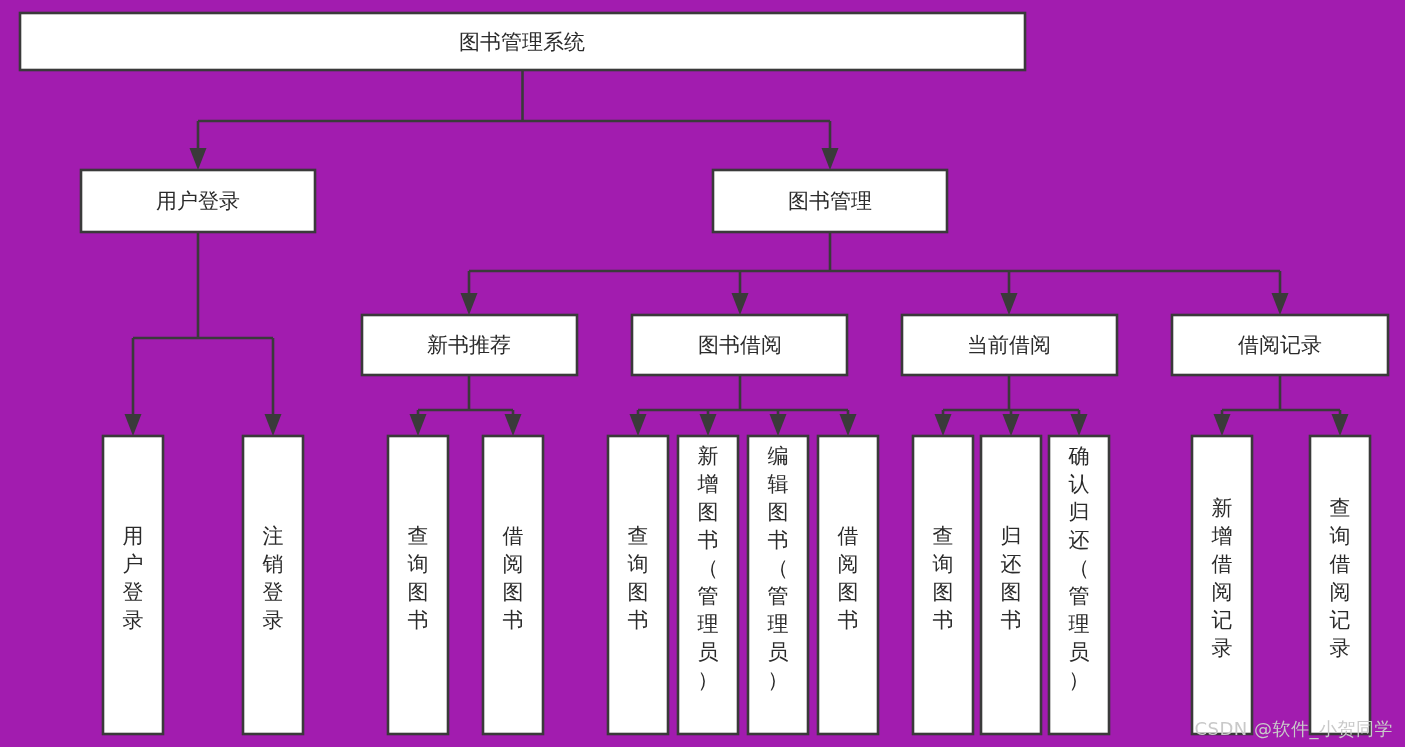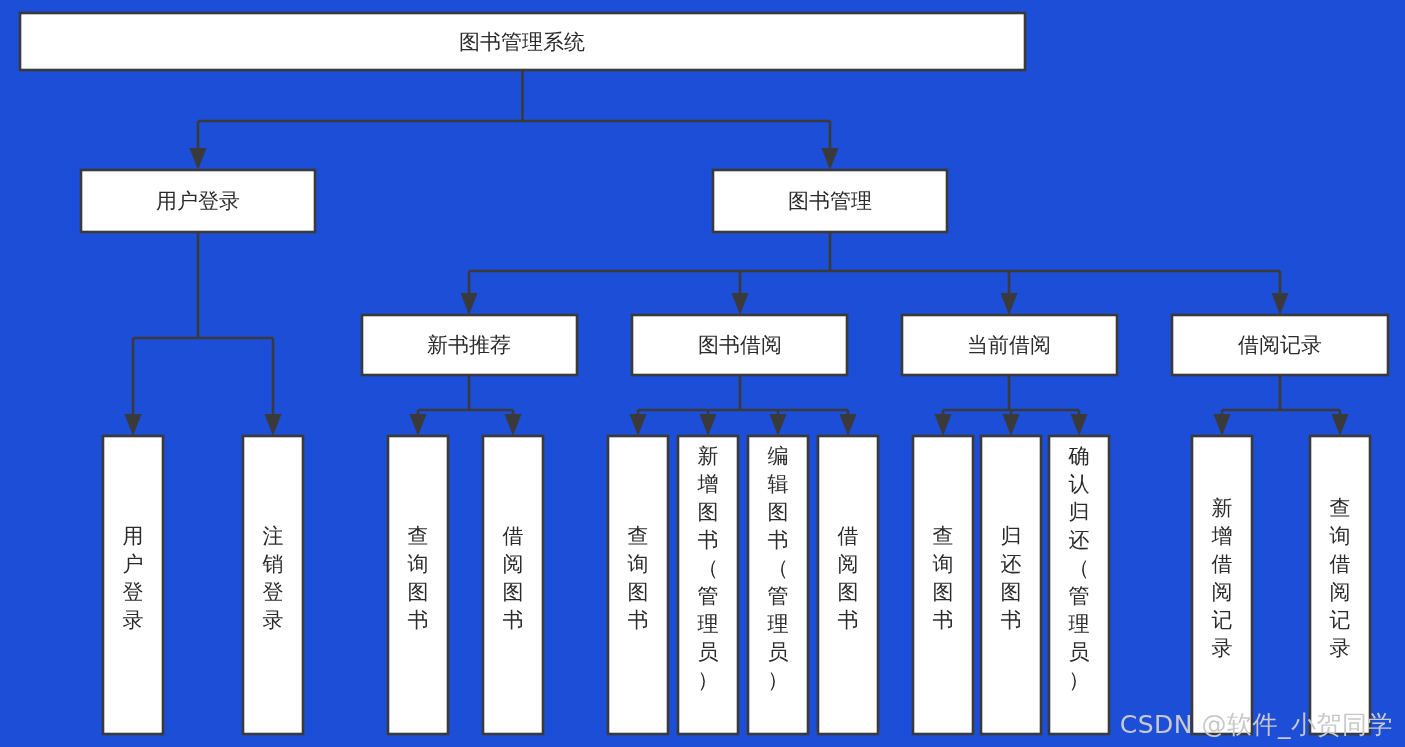--- a/index.html
+++ b/index.html
@@ -11,21 +11,21 @@
   body {
     width: 1405px;
     height: 747px;
     overflow: hidden;
     font-family: "DejaVu Sans", "Liberation Sans", sans-serif;
   }
   #diagram-root {
     position: relative;
     width: 1405px;
     height: 747px;
-    background: #1d4ed8;
+    background: #a21caf;
   }
   svg.tree-canvas {
     position: absolute;
     left: 0;
     top: 0;
     width: 1405px;
     height: 747px;
     display: block;
   }
   .node-box {
@@ -56,21 +56,21 @@
   }
   .arrow-head {
     fill: #3a3a3a;
     stroke: none;
   }
   .watermark {
     position: absolute;
     right: 12px;
     bottom: 6px;
     font-family: "DejaVu Sans", "Liberation Sans", sans-serif;
-    font-size: 25px;
+    font-size: 18px;
     color: #c9c9c9;
     letter-spacing: 0.5px;
     user-select: none;
     pointer-events: none;
   }
 </style>
 </head>
 <body>
 
 <div id="diagram-root">

